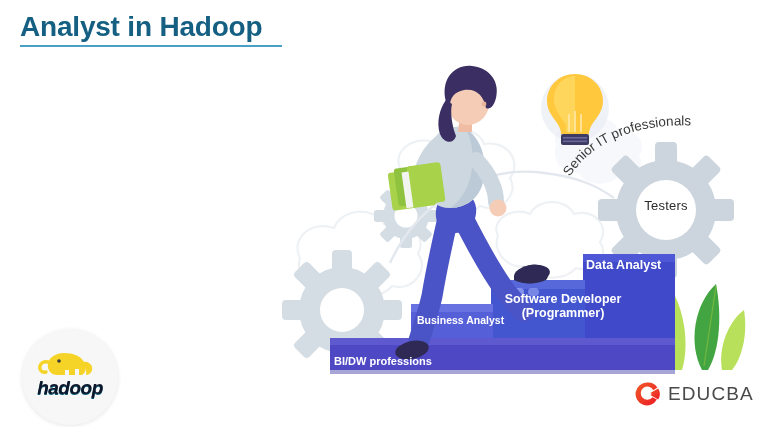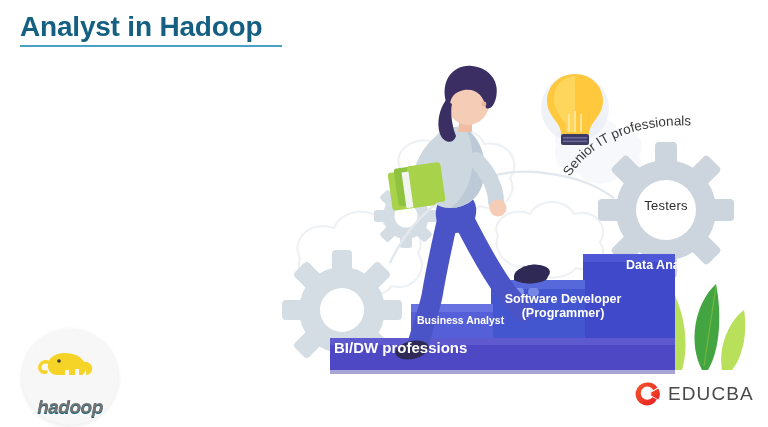--- a/index.html
+++ b/index.html
@@ -59,42 +59,41 @@
     position: absolute;
     color: #ffffff;
     font-family: "Liberation Sans", sans-serif;
     font-weight: bold;
     white-space: nowrap;
     line-height: 1.12;
     text-align: center;
   }
   #label-bidw {
     left: 334px;
-    top: 340px;
-    font-size: 15px;
+    top: 355px;
+    font-size: 11px;
     text-align: left;
   }
   #label-ba {
     left: 417px;
     top: 315px;
     font-size: 10.5px;
     text-align: right;
   }
   #label-sd {
     left: 497px;
     top: 292px;
     width: 132px;
     font-size: 12.5px;
   }
   #label-da {
     left: 586px;
     top: 258px;
     font-size: 12.5px;
     text-align: left;
-    margin-left: 40px;
   }
 
   
   #testers-label {
     position: absolute;
     left: 628px;
     top: 198px;
     width: 76px;
     text-align: center;
     font-family: "Liberation Sans", sans-serif;
@@ -140,24 +139,23 @@
   #hadoop-wordmark {
     position: absolute;
     left: 0;
     top: 28px;
     width: 70px;
     text-align: center;
     font-family: "Liberation Sans", sans-serif;
     font-style: italic;
     font-weight: bold;
     font-size: 19px;
-    color: #737373;
+    color: #0f172a;
     letter-spacing: -0.5px;
     text-shadow: 0 1px 0 #0b5f7a;
-    margin-top: 19px;
   }
 
   
   #educba-logo {
     position: absolute;
     left: 634px;
     top: 381px;
     display: flex;
     align-items: center;
     gap: 8px;

